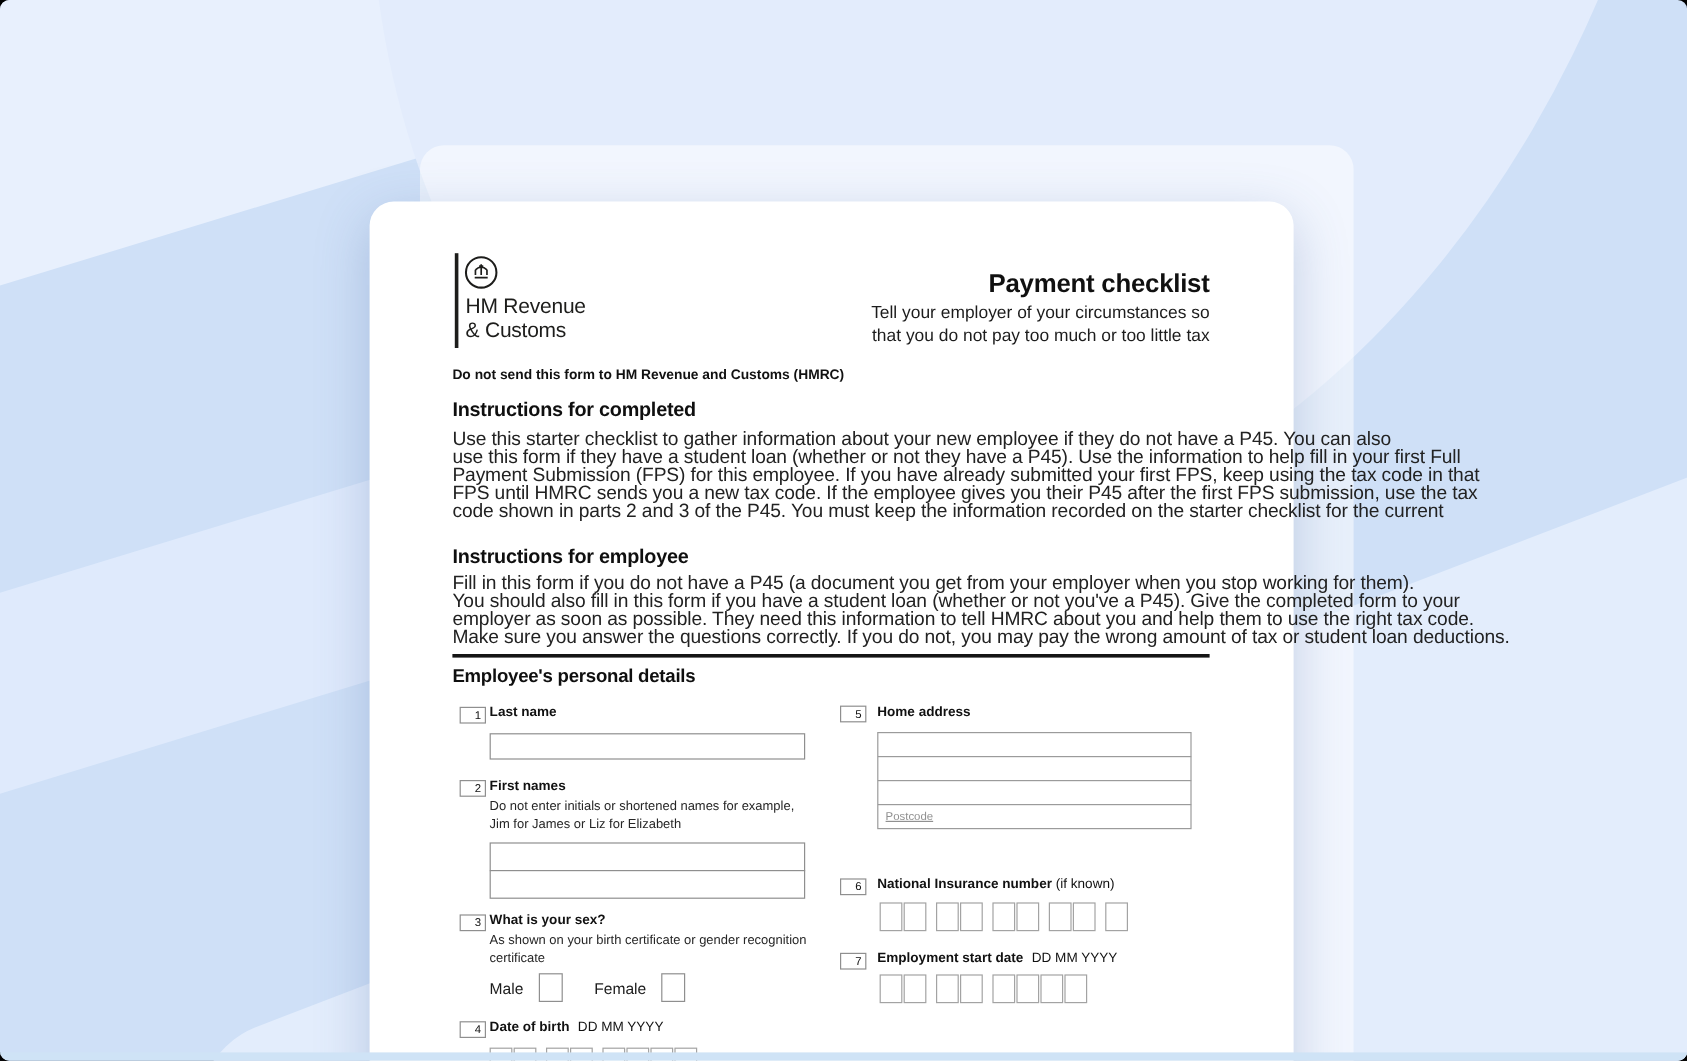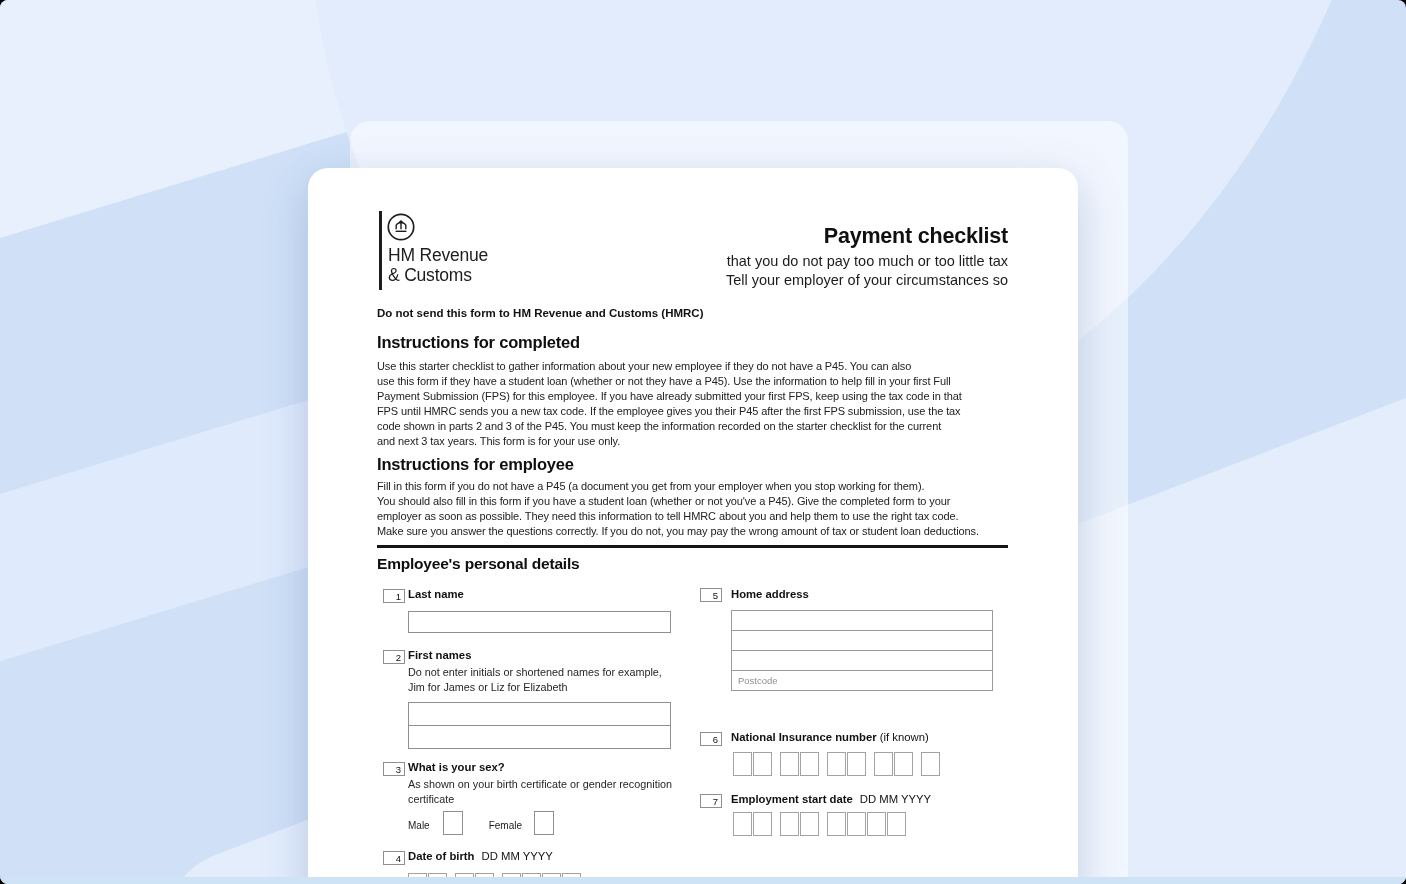--- a/index.html
+++ b/index.html
@@ -22,38 +22,38 @@
   .crown{left:78px;top:44px;}
   .logo-text{left:80px;top:77px;font-size:17.5px;line-height:20px;color:#1d1d1b;letter-spacing:-0.2px;}
 
   
   .title-block{right:70px;top:56px;text-align:right;}
   .doc-title{font-size:21.5px;font-weight:bold;color:#101010;letter-spacing:-0.2px;}
   .doc-sub{font-size:14.5px;line-height:18.5px;color:#1c1c1c;margin-top:3px;}
 
   .notice{left:69px;top:139px;font-size:11.5px;font-weight:bold;color:#111;}
   .h2{left:69px;font-size:16.5px;font-weight:bold;color:#0f0f0f;letter-spacing:-0.2px;}
-  .para{left:69px;font-size:11px;line-height:15.1px;color:#222;letter-spacing:-0.1px;white-space:nowrap;}
+  .para{left:69px;font-size:16px;line-height:15.1px;color:#222;letter-spacing:-0.1px;white-space:nowrap;}
   .divider{left:69px;top:377px;width:631px;height:2.5px;background:#151515;}
   .h-personal{left:69px;top:387px;font-size:15.5px;font-weight:bold;color:#0f0f0f;letter-spacing:-0.2px;}
 
   
   .badge{width:22px;height:14px;border:1px solid #8f8f8f;font-size:9.5px;color:#111;text-align:right;padding-right:3px;line-height:14px;box-sizing:border-box;background:#fff;}
   .flabel{font-size:11.3px;font-weight:bold;color:#111;white-space:nowrap;text-align:right;}
   .flabel .fmt{font-weight:normal;margin-left:7px;}
   .hint{font-size:10.8px;line-height:15px;color:#262626;white-space:nowrap;}
   .tbox{background:#fff;border:1px solid #8f8f8f;box-sizing:border-box;}
-  .addr-row{height:21px;border:1px solid #9b9b9b;box-sizing:border-box;margin-top:-1px;font-size:9.5px;color:#909090;line-height:20px;padding-left:6px;background:#fff;}
+  .addr-row{height:21px;border:1px solid #9b9b9b;box-sizing:border-box;margin-top:-1px;font-size:9.5px;color:#909090;line-height:20px;padding-left:6px;background:#fff;text-decoration:underline;}
   .addr-row:first-child{margin-top:0;}
   .digit-row{display:flex;align-items:flex-start;}
   .dbox{width:19px;height:24px;border:1px solid #a3a3a3;box-sizing:border-box;background:#fff;}
   .dgap{width:1px;} .ggap{width:8px;}
   .chk{width:20px;height:24px;border:1px solid #8f8f8f;box-sizing:border-box;background:#fff;}
   .sexrow{display:flex;align-items:flex-end;}
-  .sexlbl{font-size:10px;color:#1c1c1c;padding-bottom:4px;}
+  .sexlbl{font-size:13px;color:#1c1c1c;padding-bottom:4px;}
 </style>
 </head>
 <body>
 
 <div class="screen">
 
   <div class="bg band-top"></div>
   <div class="bg swoosh"></div>
   <div class="bg band-mid"></div>
   <div class="bg band-bottom"></div>
@@ -75,35 +75,34 @@
       </svg>
     </div>
     <div class="abs logo-text">
       <div>HM Revenue</div>
       <div>&amp; Customs</div>
     </div>
 
     <div class="abs title-block">
       <div class="doc-title">Payment checklist</div>
       <div class="doc-sub">
+        <div>Tell your employer of your circumstances so</div>
         <div>that you do not pay too much or too little tax</div>
-        <div>Tell your employer of your circumstances so</div>
       </div>
     </div>
 
     <div class="abs notice">Do not send this form to HM Revenue and Customs (HMRC)</div>
 
     <div class="abs h2" style="top:165px;">Instructions for completed</div>
     <div class="abs para" style="top:191px;">
       <div>Use this starter checklist to gather information about your new employee if they do not have a P45. You can also</div>
       <div>use this form if they have a student loan (whether or not they have a P45). Use the information to help fill in your first Full</div>
       <div>Payment Submission (FPS) for this employee. If you have already submitted your first FPS, keep using the tax code in that</div>
       <div>FPS until HMRC sends you a new tax code. If the employee gives you their P45 after the first FPS submission, use the tax</div>
       <div>code shown in parts 2 and 3 of the P45. You must keep the information recorded on the starter checklist for the current</div>
-      <div>and next 3 tax years. This form is for your use only.</div>
     </div>
 
     <div class="abs h2" style="top:287px;">Instructions for employee</div>
     <div class="abs para" style="top:311px;">
       <div>Fill in this form if you do not have a P45 (a document you get from your employer when you stop working for them).</div>
       <div>You should also fill in this form if you have a student loan (whether or not you've a P45). Give the completed form to your</div>
       <div>employer as soon as possible. They need this information to tell HMRC about you and help them to use the right tax code.</div>
       <div>Make sure you answer the questions correctly. If you do not, you may pay the wrong amount of tax or student loan deductions.</div>
     </div>
 

